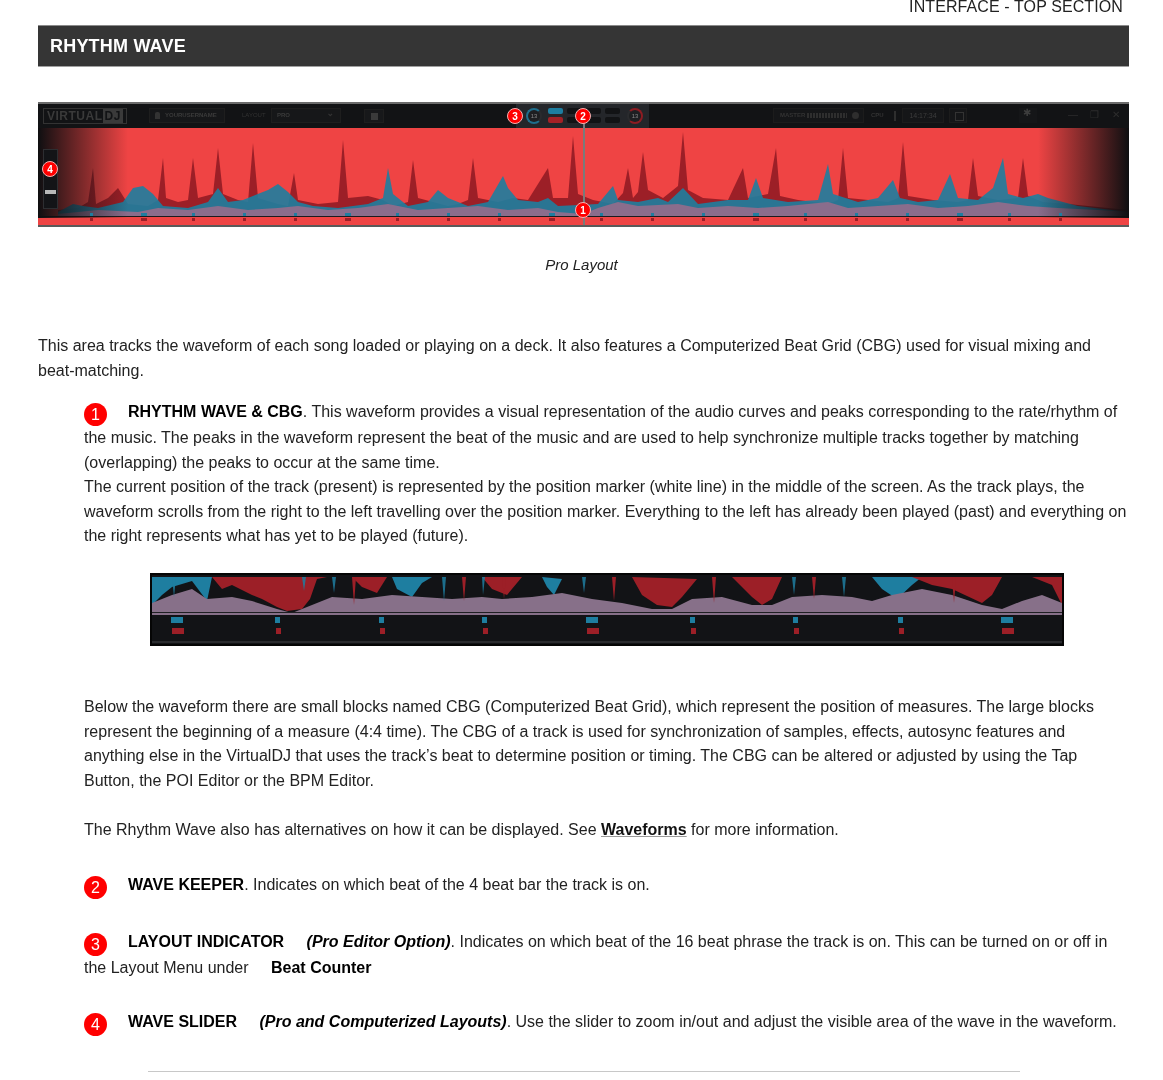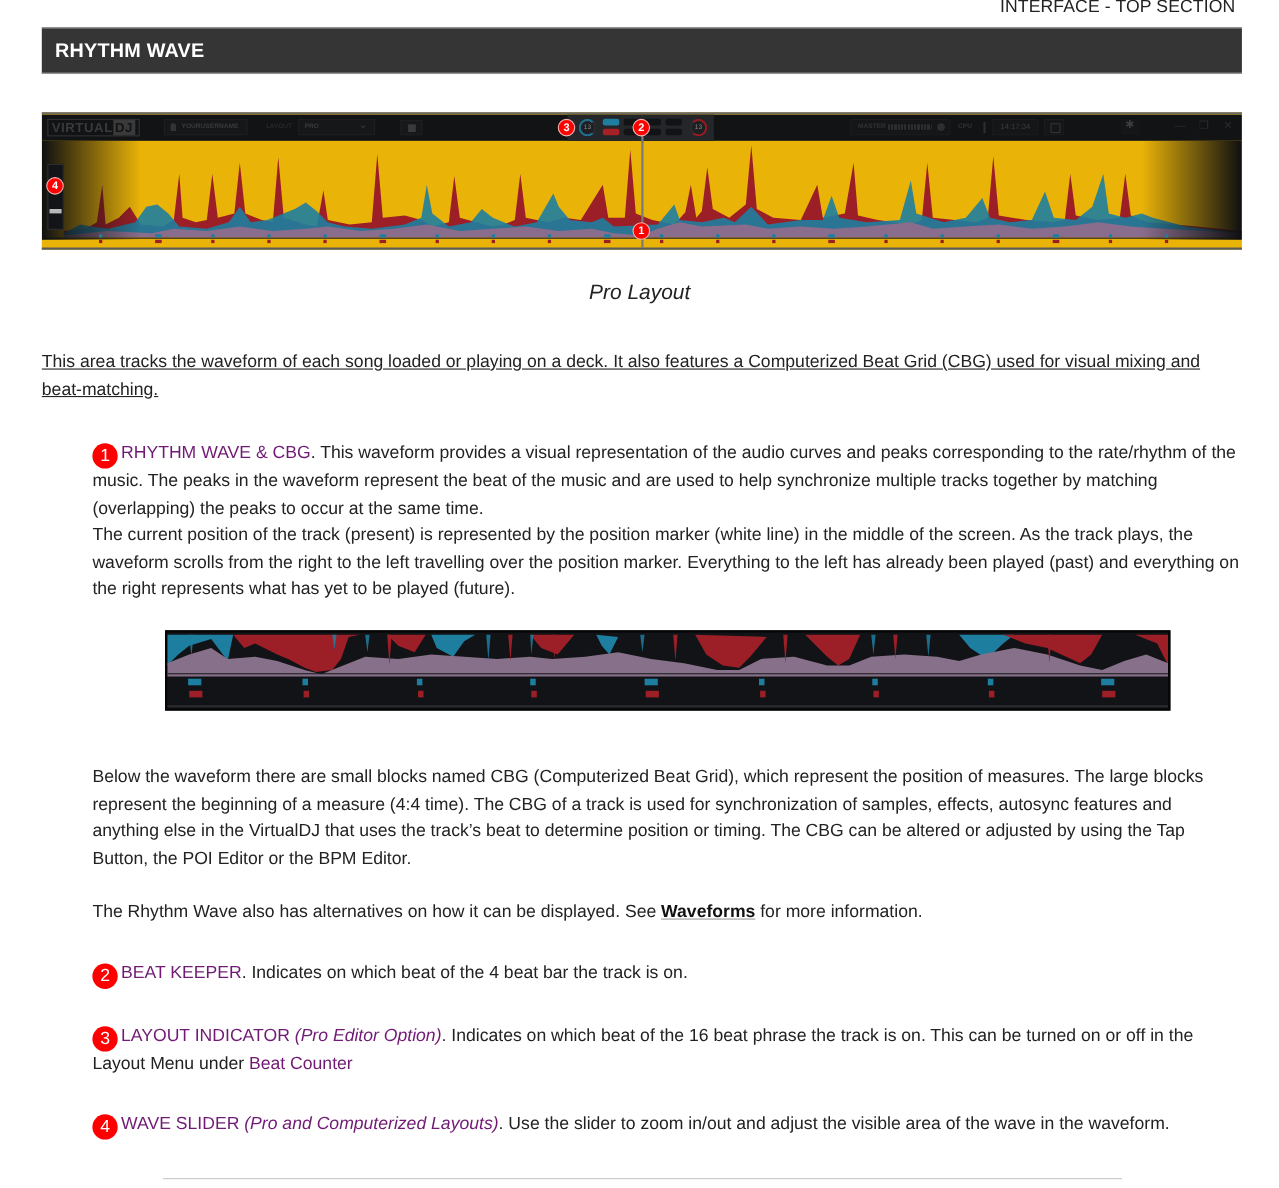--- a/index.html
+++ b/index.html
@@ -5,21 +5,21 @@
   * { box-sizing: border-box; margin: 0; padding: 0; }
   html, body { width: 1163px; height: 1080px; overflow: hidden; background: #ffffff; }
   body { font-family: "Liberation Sans", sans-serif; color: #222; position: relative; }
 
   .breadcrumb { position: absolute; right: 40px; top: -2px; font-size: 16px; color: #222; letter-spacing: 0.1px; }
   .section-bar { position: absolute; left: 38px; top: 25px; width: 1091px; height: 42px; background: #353535;
     border-bottom: 1px solid #a0a0a0; border-top: 1px solid #8a8a8a; }
   .section-bar h1 { color: #fff; font-size: 18px; font-weight: bold; line-height: 40px; padding-left: 12px; letter-spacing: 0.2px; }
 
   
-  .vdj { position: absolute; left: 38px; top: 102px; width: 1091px; height: 125px; background: #eab308;
+  .vdj { position: absolute; left: 38px; top: 102px; width: 1091px; height: 125px; background: #ef4444;
     border-top: 2px solid #6b6b6b; border-bottom: 2px solid #5a5a5a; overflow: hidden; }
   .vdj-top { position: absolute; left: 0; top: 0; width: 100%; height: 24px; background: #121315; }
   .logo { position: absolute; left: 5px; top: 4px; height: 16px; font-size: 12px; font-weight: bold; color: #3a3a3a;
     border: 1px solid #333; padding: 0 3px; line-height: 14px; letter-spacing: 0.5px; }
   .logo .dj { background: #3a3a3a; color: #121315; padding: 0 2px; }
   .user-box { position: absolute; left: 111px; top: 4px; width: 76px; height: 15px; border: 1px solid #1e1e1e; background: #161719;
     font-size: 6px; color: #3b3b3b; line-height: 13px; padding-left: 15px; font-weight: bold; }
   .user-box::before { content: ""; position: absolute; left: 5px; top: 3px; width: 5px; height: 7px; background: #333; border-radius: 2px 2px 0 0; }
   .layout-lbl { position: absolute; left: 204px; top: 4px; font-size: 6px; color: #333; line-height: 15px; }
   .layout-sel { position: absolute; left: 233px; top: 4px; width: 70px; height: 15px; background: #161719; border: 1px solid #1e1e1e;
@@ -58,24 +58,24 @@
   .wave-svg { position: absolute; left: 0; top: 0; }
   .pos-line { position: absolute; left: 545px; top: 24px; width: 2px; height: 101px; background: #7a7a7a; }
   .pos-line-top { position: absolute; left: 545px; top: 18px; width: 2px; height: 8px; background: #7a7a7a; }
 
   .zoom-slider { position: absolute; left: 5px; top: 45px; width: 15px; height: 60px; border: 1px solid #2d2e31; background: #131417; }
   .zoom-thumb { position: absolute; left: 1px; top: 40px; width: 11px; height: 4px; background: #b8b8b8; }
 
   .badge { position: absolute; width: 16px; height: 16px; border-radius: 50%; background: #ff0000; color: #fff;
     font-size: 10px; text-align: center; line-height: 16px; font-weight: bold; border: 1px solid #f6b2b2; }
 
-  .caption { position: absolute; left: 0; width: 1163px; top: 256px; text-align: center; font-style: italic; font-size: 19px; color: #222; }
+  .caption { position: absolute; left: 0; width: 1163px; top: 256px; text-align: center; font-style: italic; font-size: 15px; color: #222; }
 
   .p { position: absolute; font-size: 16px; line-height: 24.5px; color: #222; }
-  .p b { font-weight: normal; color: #701a75; }
+  .p b { font-weight: bold; color: #000000; margin-left: 18px; }
   .p a { color: #111; font-weight: bold; text-decoration: underline; text-decoration-color: #999; }
   .num { display: inline-block; width: 23px; height: 23px; border-radius: 50%; background: #ff0000; color: #fff;
     font-size: 16px; text-align: center; line-height: 23px; vertical-align: -3px; margin-right: 3px; }
 
   .wave2 { position: absolute; left: 150px; top: 573px; width: 914px; height: 73px; background: #121316;
     border: 2px solid #050505; overflow: hidden; }
 
   .hr { position: absolute; left: 148px; top: 1071px; width: 872px; height: 1px; background: #c8c8c8; }
 </style>
 </head>
@@ -201,21 +201,21 @@
   </div>
 
   <div class="badge" style="left:469px;top:4px;">3</div>
   <div class="badge" style="left:537px;top:4px;">2</div>
   <div class="badge" style="left:537px;top:98px;">1</div>
   <div class="badge" style="left:4px;top:57px;">4</div>
 </div>
 
 <div class="caption">Pro Layout</div>
 
-<p class="p" style="left:38px;top:318px;width:1090px;text-decoration:underline;">This area tracks the waveform of each song loaded or playing on a deck. It also features a Computerized Beat Grid (CBG) used for visual mixing and beat-matching.</p>
+<p class="p" style="left:38px;top:334px;width:1090px;">This area tracks the waveform of each song loaded or playing on a deck. It also features a Computerized Beat Grid (CBG) used for visual mixing and beat-matching.</p>
 
 <div class="p" style="left:84px;top:400px;width:1050px;">
   <span class="num">1</span><b>RHYTHM WAVE &amp; CBG</b><span>. This waveform provides a visual representation of the audio curves and peaks corresponding to the rate/rhythm of the music. The peaks in the waveform represent the beat of the music and are used to help synchronize multiple tracks together by matching (overlapping) the peaks to occur at the same time.</span><br>
   <span>The current position of the track (present) is represented by the position marker (white line) in the middle of the screen. As the track plays, the waveform scrolls from the right to the left travelling over the position marker. Everything to the left has already been played (past) and everything on the right represents what has yet to be played (future).</span>
 </div>
 
 <div class="wave2">
   <svg width="910" height="69" viewBox="0 0 910 69">
     <rect x="0" y="0" width="910" height="37" fill="#121316"></rect>
     <path fill="#1e7ea0" d="M0 2 L0 30 L10 20 L20 12 L40 6 L55 26 L60 2 Z M240 2 L245 14 L260 22 L270 8 L280 2 Z M720 2 L730 14 L745 24 L760 10 L770 2 Z M390 2 L395 12 L402 20 L410 4 Z"></path>
@@ -254,21 +254,21 @@
   </svg>
 </div>
 
 <p class="p" style="left:84px;top:695px;width:1040px;">Below the waveform there are small blocks named CBG (Computerized Beat Grid), which represent the position of measures. The large blocks represent the beginning of a measure (4:4 time). The CBG of a track is used for synchronization of samples, effects, autosync features and anything else in the VirtualDJ that uses the track’s beat to determine position or timing. The CBG can be altered or adjusted by using the Tap Button, the POI Editor or the BPM Editor.</p>
 
 <p class="p" style="left:84px;top:818px;width:1040px;">
   <span>The Rhythm Wave also has alternatives on how it can be displayed. See </span><a>Waveforms</a><span> for more information.</span>
 </p>
 
 <div class="p" style="left:84px;top:873px;width:1040px;">
-  <span class="num">2</span><b>BEAT KEEPER</b><span>. Indicates on which beat of the 4 beat bar the track is on.</span>
+  <span class="num">2</span><b>WAVE KEEPER</b><span>. Indicates on which beat of the 4 beat bar the track is on.</span>
 </div>
 
 <div class="p" style="left:84px;top:930px;width:1040px;">
   <span class="num">3</span><b>LAYOUT INDICATOR</b> <b><i>(Pro Editor Option)</i></b><span>. Indicates on which beat of the 16 beat phrase the track is on. This can be turned on or off in the Layout Menu under </span><b>Beat Counter</b>
 </div>
 
 <div class="p" style="left:84px;top:1010px;width:1060px;">
   <span class="num">4</span><b>WAVE SLIDER</b> <b><i>(Pro and Computerized Layouts)</i></b><span>. Use the slider to zoom in/out and adjust the visible area of the wave in the waveform.</span>
 </div>
 

